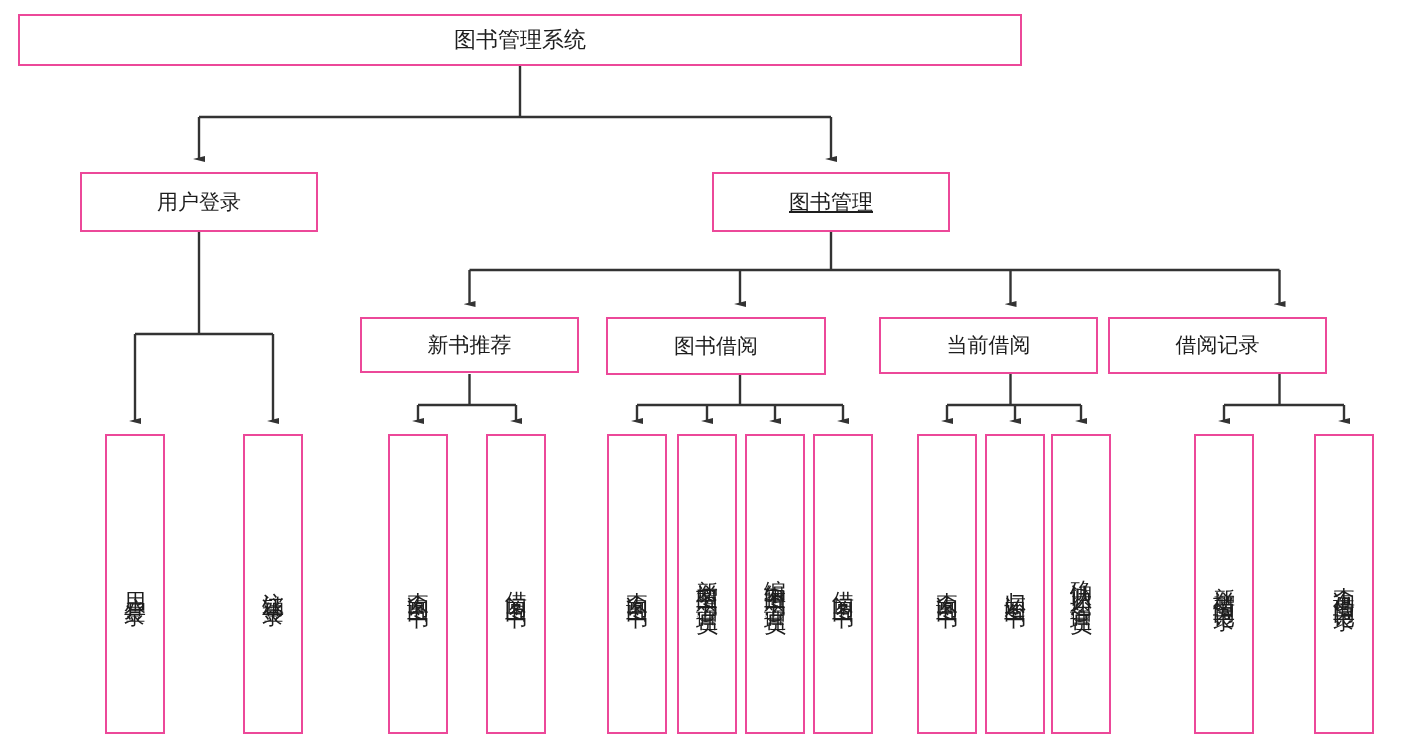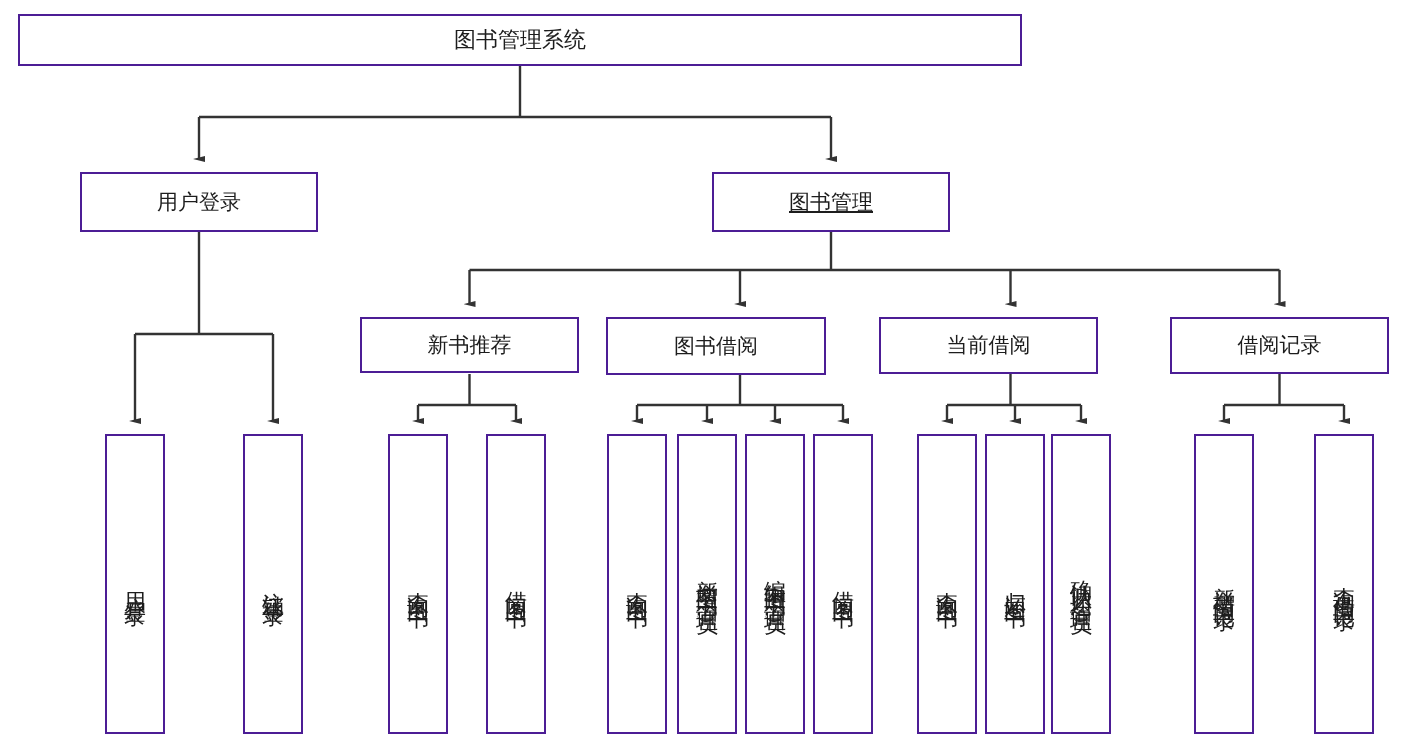--- a/index.html
+++ b/index.html
@@ -22,21 +22,21 @@
     left: 0;
     top: 0;
     width: 1405px;
     height: 747px;
     pointer-events: none;
   }
   .node {
     position: absolute;
     box-sizing: border-box;
     background: #ffffff;
-    border: 2px solid #4c1d95;
+    border: 2px solid #ec4899;
     display: flex;
     align-items: center;
     justify-content: center;
     color: #1d1d1d;
   }
   .node .lbl {
     display: block;
     text-align: center;
     line-height: 1.18;
     white-space: nowrap;
@@ -128,21 +128,21 @@
       </div>
       <div class="node horiz" style="left: 360px; top: 317px; width: 219px; height: 56px;">
         <span class="lbl">新书推荐</span>
       </div>
       <div class="node horiz" style="left: 606px; top: 317px; width: 220px; height: 58px;">
         <span class="lbl">图书借阅</span>
       </div>
       <div class="node horiz" style="left: 879px; top: 317px; width: 219px; height: 57px;">
         <span class="lbl">当前借阅</span>
       </div>
-      <div class="node horiz" style="left: 1170px; top: 317px; width: 219px; height: 57px;">
+      <div class="node horiz" style="left: 1108px; top: 317px; width: 219px; height: 57px;">
         <span class="lbl">借阅记录</span>
       </div>
       <div class="node vert" style="left: 105px; top: 434px; width: 60px; height: 300px;">
         <span class="lbl">用户登录</span>
       </div>
       <div class="node vert" style="left: 243px; top: 434px; width: 60px; height: 300px;">
         <span class="lbl">注销登录</span>
       </div>
       <div class="node vert" style="left: 388px; top: 434px; width: 60px; height: 300px;">
         <span class="lbl">查询图书</span>

